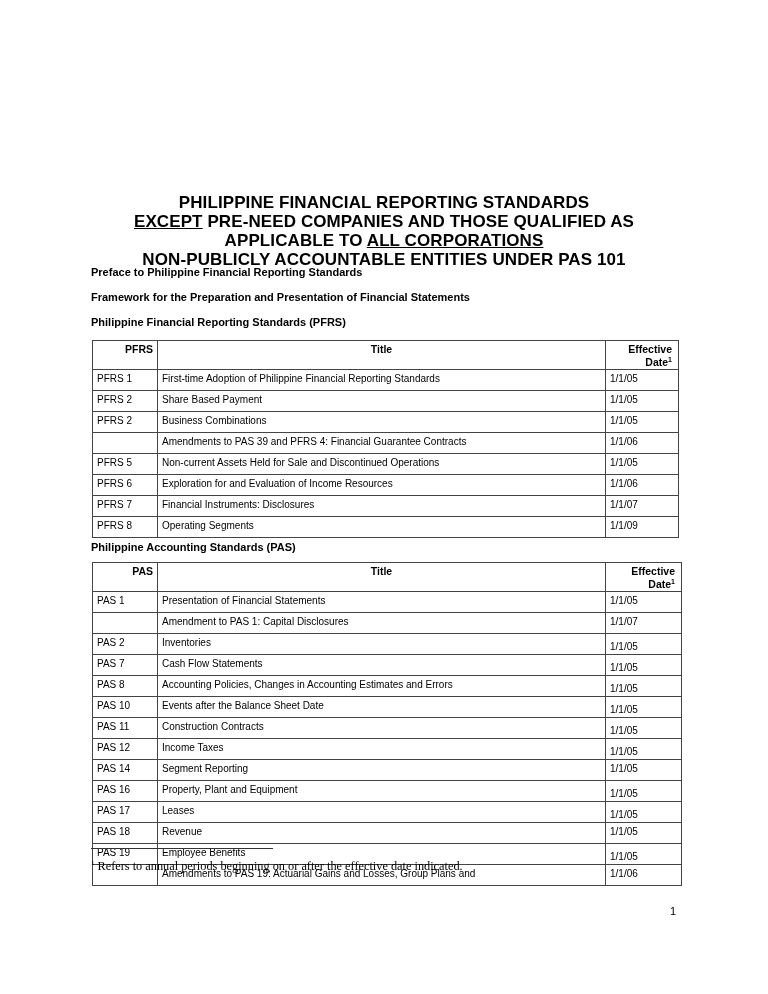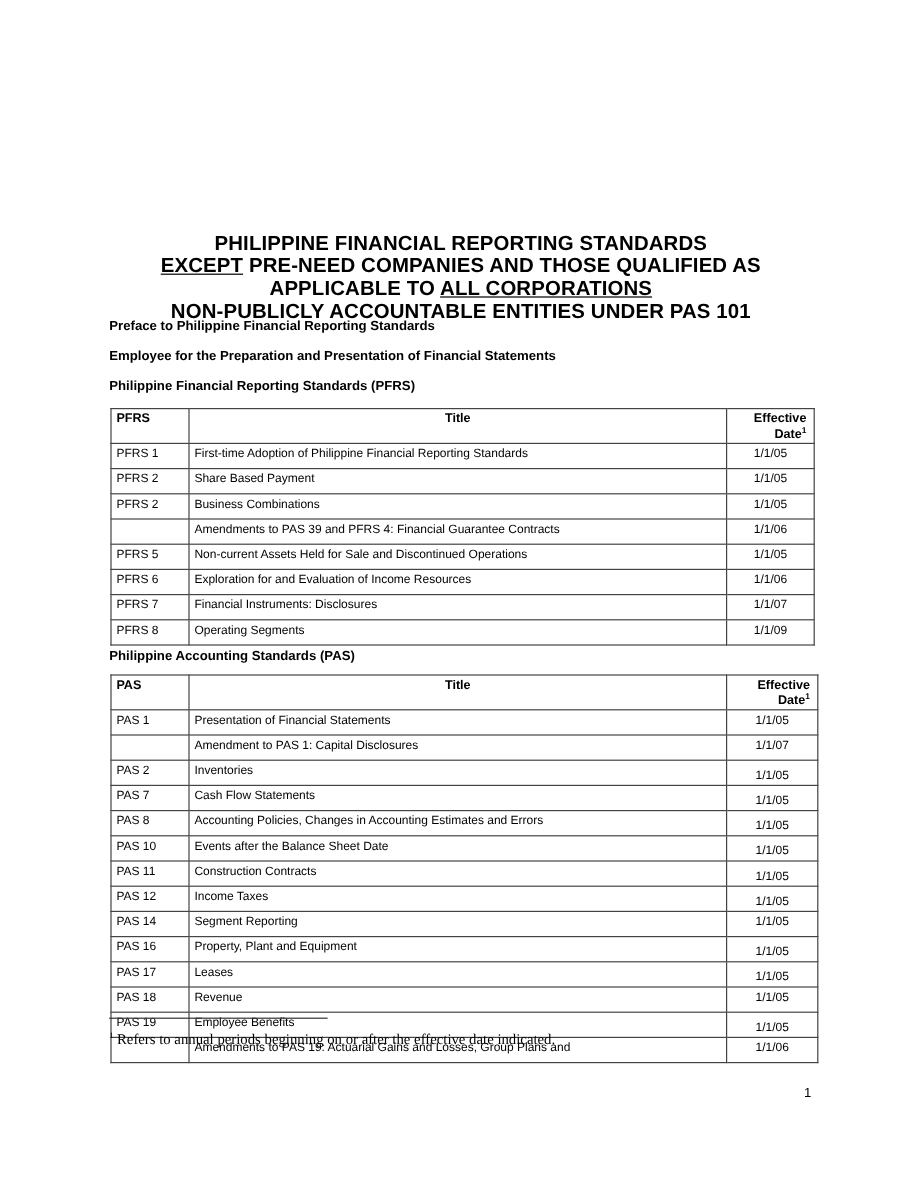--- a/index.html
+++ b/index.html
@@ -47,24 +47,24 @@
       padding: 0 4px;
       height: 18px;
       vertical-align: top;
       line-height: 13px;
       padding-top: 2px;
     }
     table.std th {
       font-weight: bold;
       font-size: 10.5px;
     }
-    table.std th.c-code { text-align: left; }
+    table.std th.c-code { text-align: right; }
     table.std th.c-title { }
     table.std th.c-date { text-align: right; padding-right: 6px; }
-    table.std td.c-date { text-align: center; }
+    table.std td.c-date { }
     table.std tr.low td.c-date { vertical-align: bottom; padding-bottom: 1px; padding-top: 0; }
     table.std sup { font-size: 7px; line-height: 0; }
     #pfrs-table { top: 340px; left: 92px; width: 586px; }
     #pas-table { top: 562px; left: 92px; width: 589px; padding-left: 24px; }
     #pfrs-table tr { height: 19px; }
     #pas-table tr { height: 18.5px; }
     .footnote-rule {
       position: absolute;
       left: 91px;
       top: 848px;
@@ -91,21 +91,21 @@
 <body>
 
 <div class="title-block">
   <span class="line">PHILIPPINE FINANCIAL REPORTING STANDARDS</span>
   <span class="line"><span class="u">EXCEPT</span><span> PRE-NEED COMPANIES AND THOSE QUALIFIED AS</span></span>
   <span class="line"><span>APPLICABLE TO </span><span class="u">ALL CORPORATIONS</span></span>
   <span class="line">NON-PUBLICLY ACCOUNTABLE ENTITIES UNDER PAS 101</span>
 </div>
 
 <div class="section-heading" style="top:265px">Preface to Philippine Financial Reporting Standards</div>
-<div class="section-heading" style="top:290px">Employee for the Preparation and Presentation of Financial Statements</div>
+<div class="section-heading" style="top:290px">Framework for the Preparation and Presentation of Financial Statements</div>
 <div class="section-heading" style="top:315px">Philippine Financial Reporting Standards (PFRS)</div>
 
 <table class="std" id="pfrs-table">
   <colgroup>
       <col style="width:65px">
       <col style="width:448px">
       <col style="width:73px">
     </colgroup>
   <thead>
     <tr>

